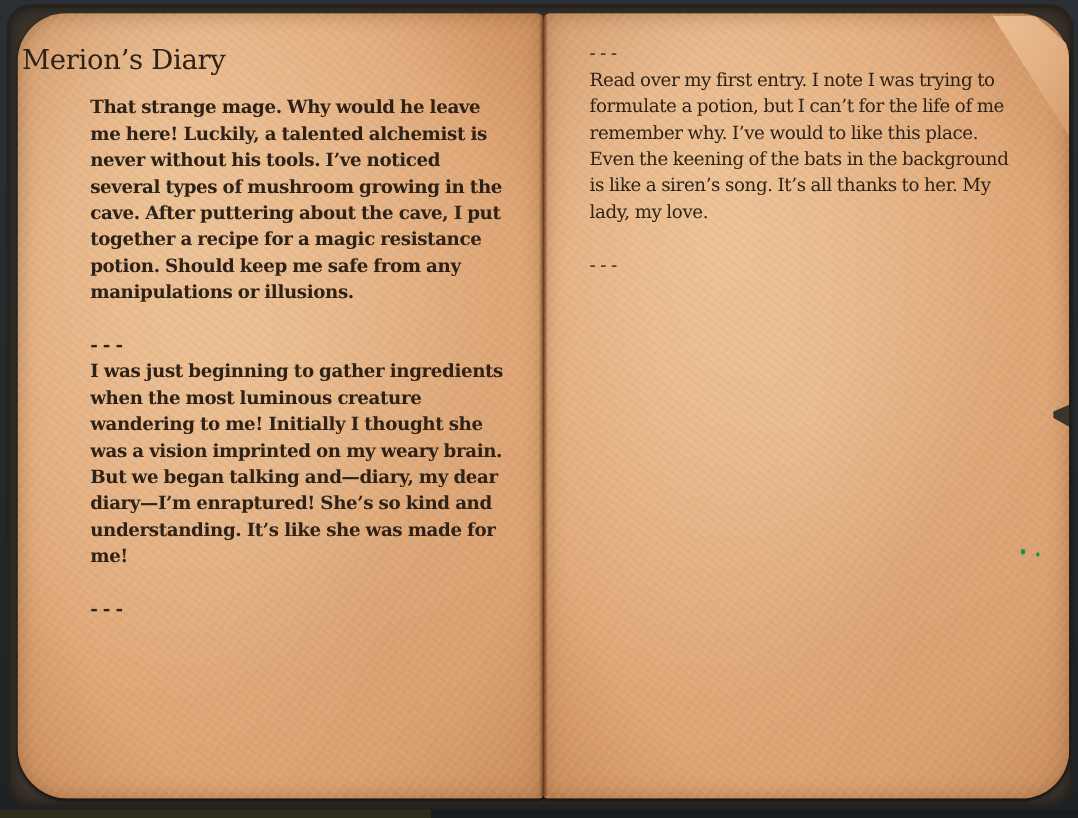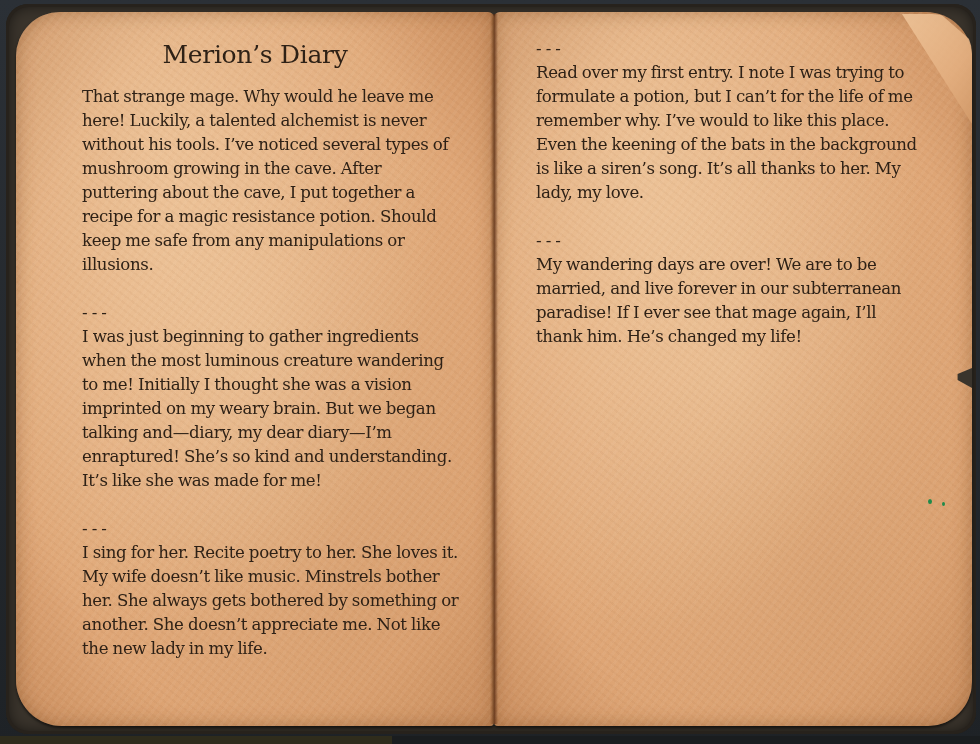--- a/index.html
+++ b/index.html
@@ -68,29 +68,29 @@
       position: absolute;
       color: #2e2116;
       font-family: "DejaVu Serif", serif;
       font-size: 16.6px;
       line-height: 24px;
       letter-spacing: -0.35px;
       word-spacing: -0.5px;
     }
     .title {
       position: absolute; left: 20px; width: 470px; top: 40px;
-      text-align: center;
+      text-align: left;
       color: #2e2116;
       font-family: "DejaVu Serif", serif;
       font-size: 25px;
       letter-spacing: -0.3px;
     }
     .para { display: block; }
     .gap { display: block; height: 24px; }
-    .left-col { left: 82px; top: 85px; width: 378px; }
+    .left-col { left: 82px; top: 85px; width: 378px; font-weight: bold; }
     .right-col { left: 536px; top: 37px; width: 382px; }
   </style>
 </head>
 <body>
 
 <div class="backdrop"></div>
 <div class="cover"></div>
 <div class="bottom-strip"></div>
 
 <div class="page page-left"></div>
@@ -103,22 +103,20 @@
 
 <div class="title">Merion’s Diary</div>
 
 <div class="text-block left-col">
   <span class="para">That strange mage. Why would he leave me here! Luckily, a talented alchemist is never without his tools. I’ve noticed several types of mushroom growing in the cave. After puttering about the cave, I put together a recipe for a magic resistance potion. Should keep me safe from any manipulations or illusions.</span>
   <span class="gap"></span>
   <span class="para">- - -</span>
   <span class="para">I was just beginning to gather ingredients when the most luminous creature wandering to me! Initially I thought she was a vision imprinted on my weary brain. But we began talking and—diary, my dear diary—I’m enraptured! She’s so kind and understanding. It’s like she was made for me!</span>
   <span class="gap"></span>
   <span class="para">- - -</span>
-  <span class="para">I sing for her. Recite poetry to her. She loves it. My wife doesn’t like music. Minstrels bother her. She always gets bothered by something or another. She doesn’t appreciate me. Not like the new lady in my life.</span>
 </div>
 
 <div class="text-block right-col">
   <span class="para">- - -</span>
   <span class="para">Read over my first entry. I note I was trying to formulate a potion, but I can’t for the life of me remember why. I’ve would to like this place. Even the keening of the bats in the background is like a siren’s song. It’s all thanks to her. My lady, my love.</span>
   <span class="gap"></span>
   <span class="para">- - -</span>
-  <span class="para">My wandering days are over! We are to be married, and live forever in our subterranean paradise! If I ever see that mage again, I’ll thank him. He’s changed my life!</span>
 </div>
 
 </body></html>

